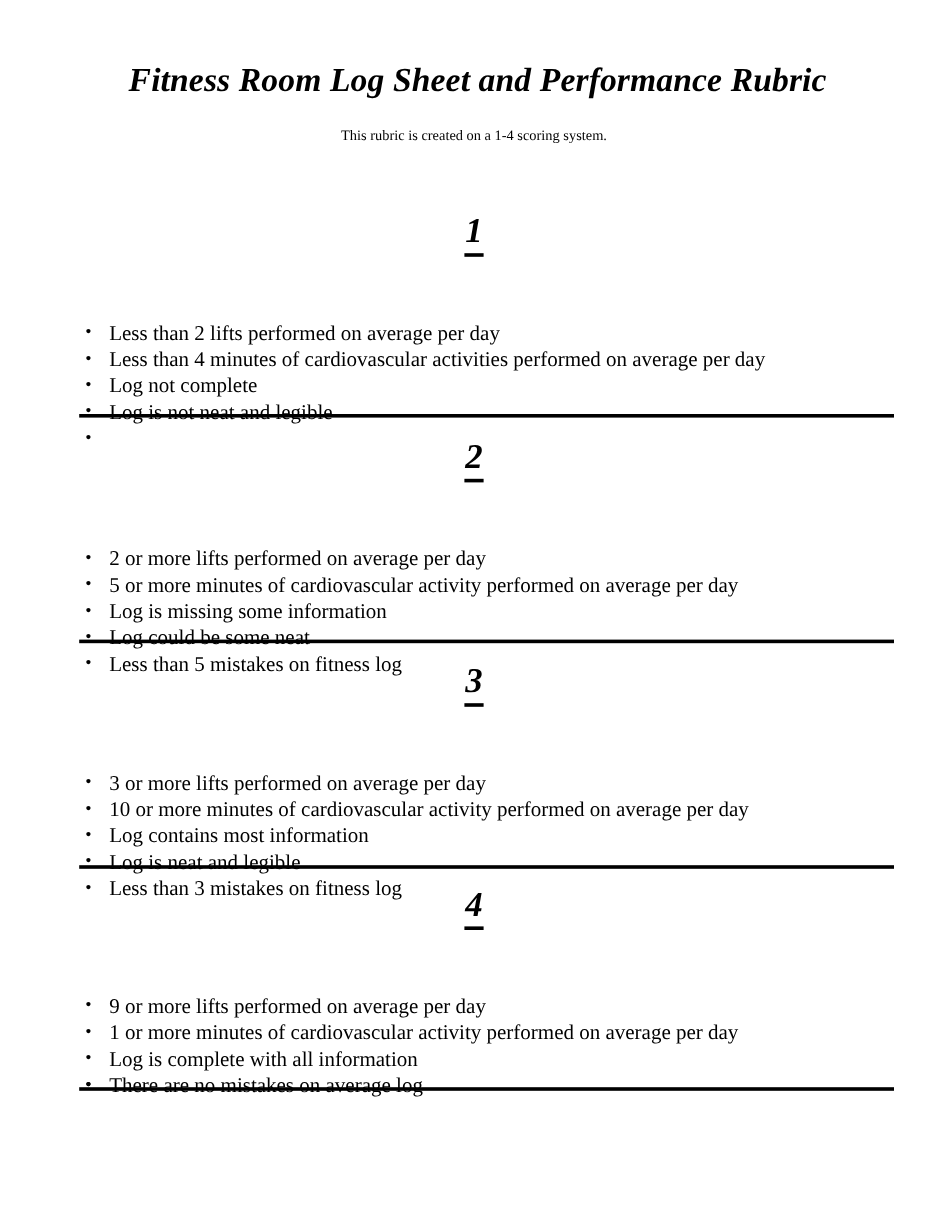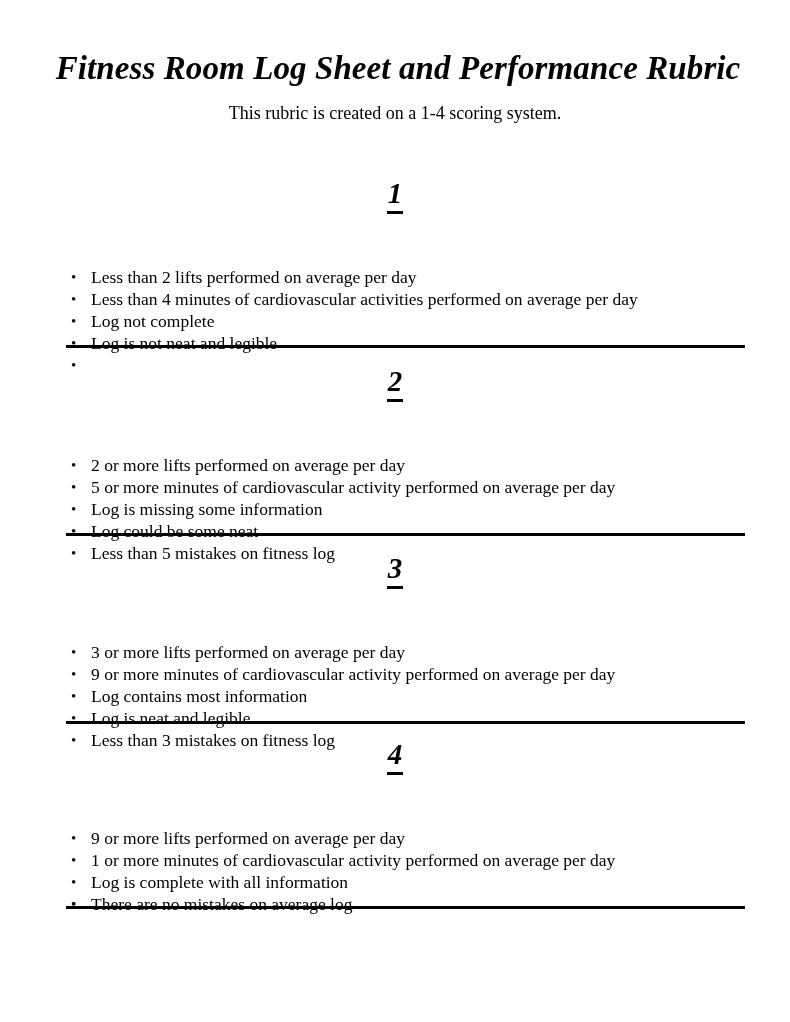--- a/index.html
+++ b/index.html
@@ -27,35 +27,35 @@
     background: #ffffff;
   }
 
   
   .doc-title {
     position: absolute;
     left: 48px;
     top: 48px;
     width: 700px;
     text-align: center;
-    font-size: 33px;
+    font-size: 28px;
     line-height: 40px;
     font-weight: bold;
     font-style: italic;
     letter-spacing: 0.1px;
     white-space: nowrap;
   }
 
   .doc-subtitle {
     position: absolute;
     left: 45px;
     top: 101px;
     width: 700px;
     text-align: center;
-    font-size: 18px;
+    font-size: 12px;
     line-height: 24px;
     font-weight: normal;
     font-style: normal;
   }
 
   
   .section {
     position: absolute;
     left: 0;
     width: 790px;
@@ -198,21 +198,21 @@
     <div class="section-number">
       <span class="num">3</span>
     </div>
     <ul class="criteria-list">
       <li class="criteria-item">
         <span class="bullet">•</span>
         <span class="txt">3 or more lifts performed on average per day</span>
       </li>
       <li class="criteria-item">
         <span class="bullet">•</span>
-        <span class="txt">9 or more minutes of cardiovascular activity performed on average per day</span>
+        <span class="txt">10 or more minutes of cardiovascular activity performed on average per day</span>
       </li>
       <li class="criteria-item">
         <span class="bullet">•</span>
         <span class="txt">Log contains most information</span>
       </li>
       <li class="criteria-item">
         <span class="bullet">•</span>
         <span class="txt">Log is neat and legible</span>
       </li>
       <li class="criteria-item">

